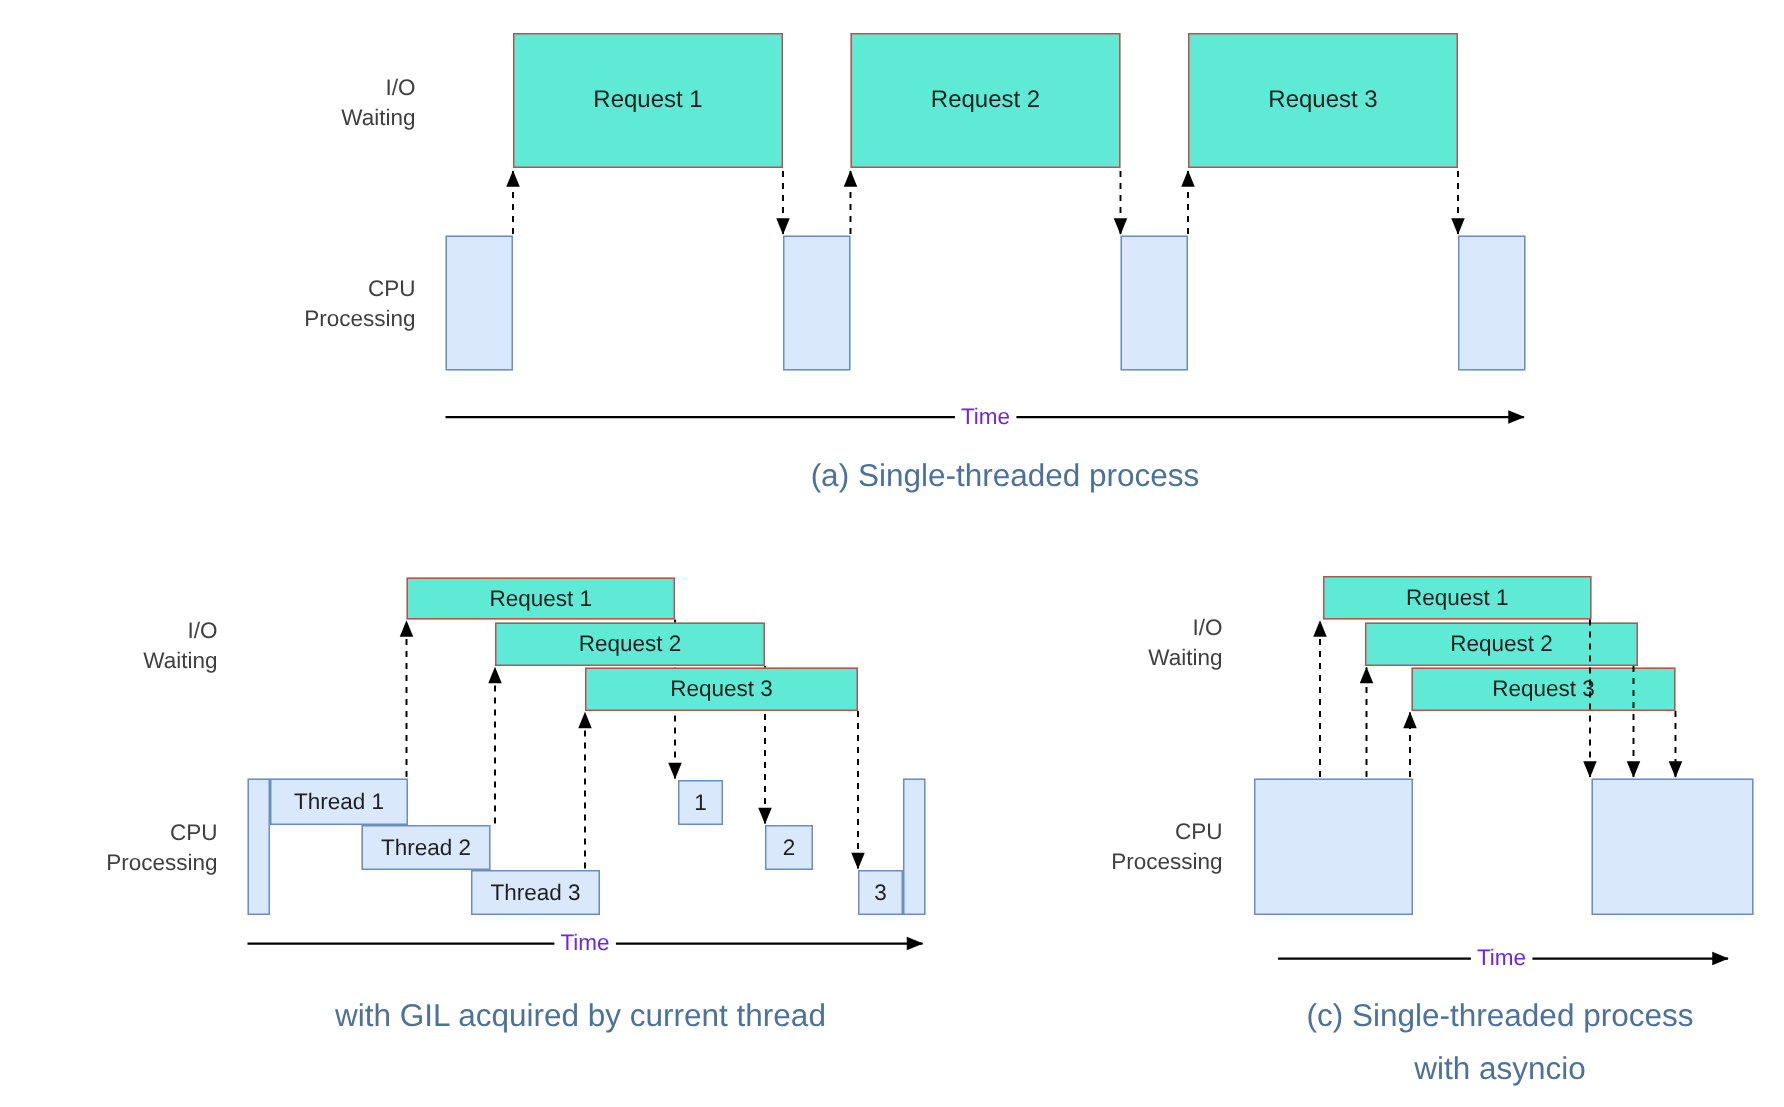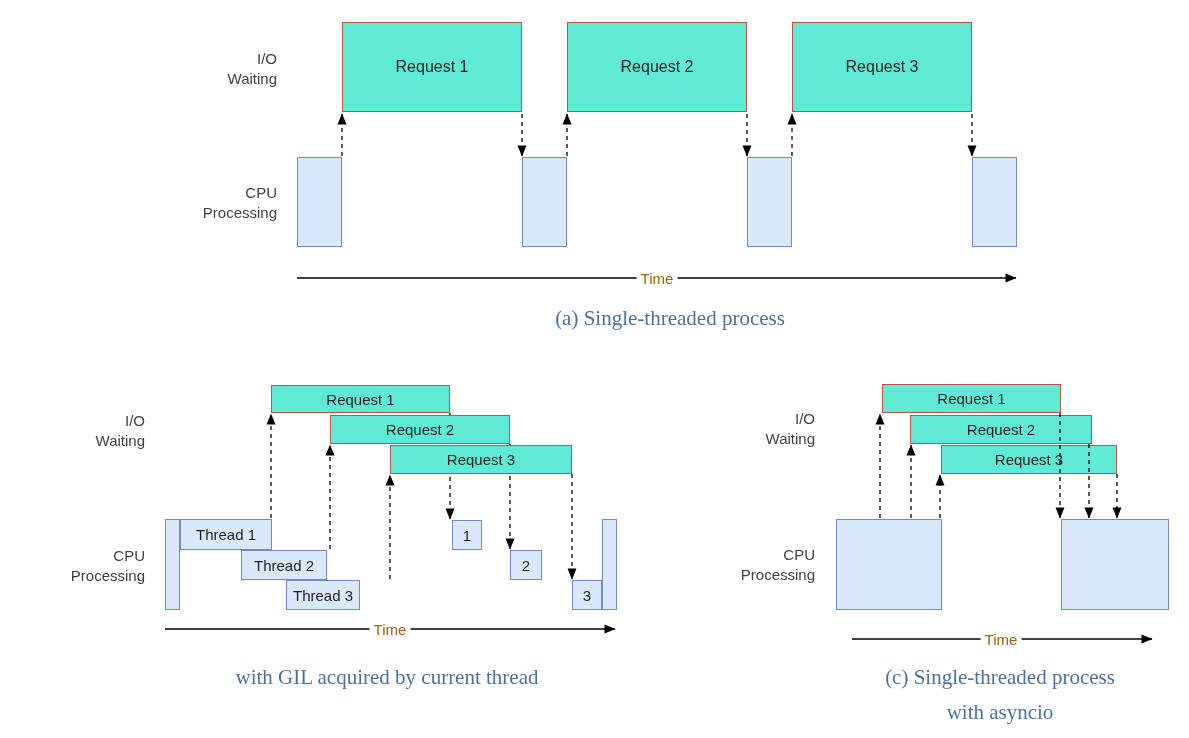--- a/index.html
+++ b/index.html
@@ -6,23 +6,23 @@
   #canvas{position:relative;width:1189px;height:738px;background:#ffffff;
           font-family:"Liberation Sans",sans-serif;overflow:hidden}
   .layer{position:absolute;left:0;top:0;z-index:1}
   #arrows-over{z-index:3}
   .box{position:absolute;box-sizing:border-box;display:flex;align-items:center;justify-content:center;
        z-index:2;color:#1f1f1f;font-size:15px;white-space:nowrap}
   .red{background:#5eead4;border:1px solid #b85450}
   .blue{background:#dae8fc;border:1px solid #6c8ebf}
   .big{font-size:16px}
   .lbl{position:absolute;z-index:4;color:#3f3f3f;font-size:15px;line-height:20px;text-align:right}
-  .time{position:absolute;z-index:4;background:#fff;color:#a16207;font-size:15px;padding:0 4px;
+  .time{position:absolute;z-index:4;background:#fff;color:#6d28d9;font-size:15px;padding:0 4px;
         transform:translate(-50%,-50%)}
-  .cap{position:absolute;z-index:4;color:#4c7299;font-family:Liberation Serif, serif;
+  .cap{position:absolute;z-index:4;color:#4c7299;font-family:Liberation Sans, sans-serif;
        font-size:21px;line-height:35px;text-align:center}
 </style>
 </head>
 <body>
 
 <div id="canvas">
 
   <svg class="layer" id="arrows-under" width="1189" height="738" viewBox="0 0 1189 738">
     <defs>
       <marker id="ahU" viewBox="0 0 12 10" refX="11" refY="5" markerWidth="12" markerHeight="10" markerUnits="userSpaceOnUse" orient="auto">
@@ -83,21 +83,21 @@
     <div>Processing</div>
   </div>
 
   <div class="box red" style="left:271px;top:385px;width:179px;height:28px">Request 1</div>
   <div class="box red" style="left:330px;top:415px;width:180px;height:29px">Request 2</div>
   <div class="box red" style="left:390px;top:445px;width:182px;height:29px">Request 3</div>
 
   <div class="box blue" style="left:165px;top:519px;width:15px;height:91px"></div>
   <div class="box blue" style="left:180px;top:519px;width:92px;height:31px">Thread 1</div>
   <div class="box blue" style="left:241px;top:550px;width:86px;height:30px">Thread 2</div>
-  <div class="box blue" style="left:286px;top:580px;width:74px;height:30px">Thread 3</div>
+  <div class="box blue" style="left:314px;top:580px;width:86px;height:30px">Thread 3</div>
 
   <div class="box blue" style="left:452px;top:520px;width:30px;height:30px">1</div>
   <div class="box blue" style="left:510px;top:550px;width:32px;height:30px">2</div>
   <div class="box blue" style="left:572px;top:580px;width:30px;height:30px">3</div>
   <div class="box blue" style="left:602px;top:519px;width:15px;height:91px"></div>
 
   <div class="time" style="left:390px;top:629px">Time</div>
   <div class="cap" style="left:137px;top:660px;width:500px">
     <div>with GIL acquired by current thread</div>
   </div>

